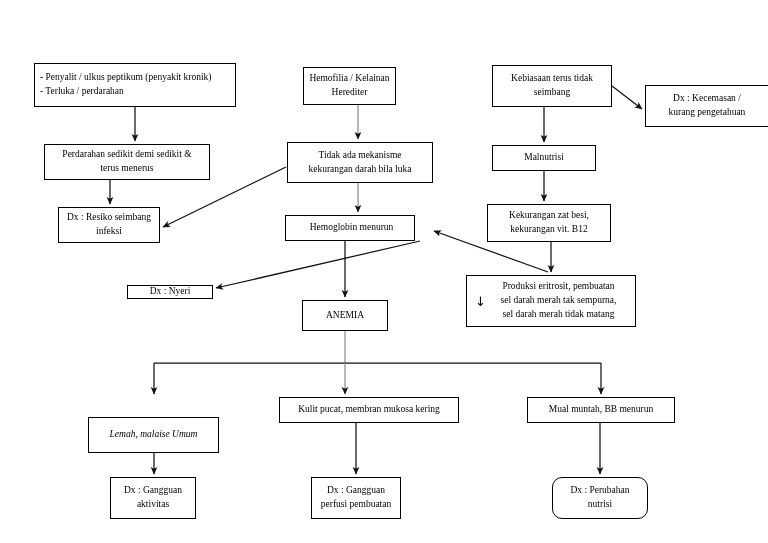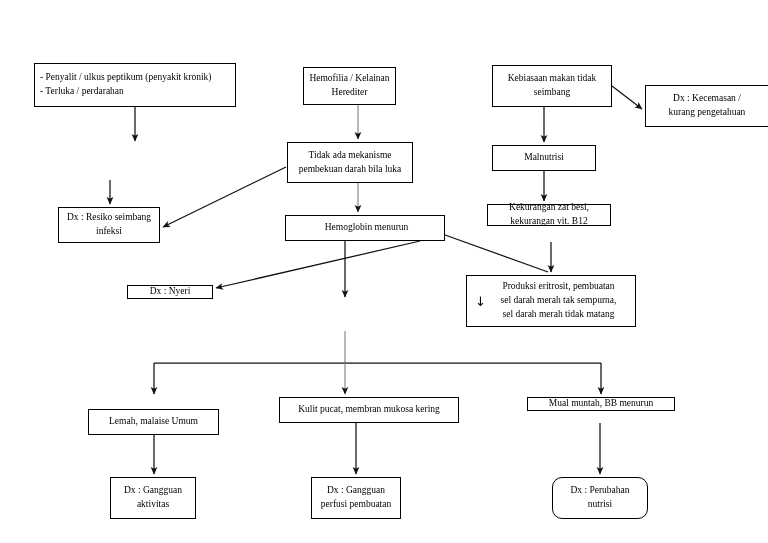--- a/index.html
+++ b/index.html
@@ -131,60 +131,66 @@
 
   <div class="node" style="left:303px; top:26px; width:93px; height:38px;">
     <span class="lines">
       <span class="ln">Hemofilia / Kelainan</span>
       <span class="ln">Herediter</span>
     </span>
   </div>
 
   <div class="node" style="left:492px; top:24px; width:120px; height:42px;">
     <span class="lines">
-      <span class="ln">Kebiasaan makan tidak</span>
+      <span class="ln">Kebiasaan terus tidak</span>
       <span class="ln">seimbang</span>
     </span>
   </div>
 
   <div class="node" style="left:645px; top:44px; width:124px; height:42px;">
     <span class="lines">
       <span class="ln">Dx : Kecemasan /</span>
       <span class="ln">kurang pengetahuan</span>
     </span>
   </div>
 
-
-  <div class="node" style="left:287px; top:101px; width:126px; height:41px;">
+  <div class="node" style="left:44px; top:103px; width:166px; height:36px;">
+    <span class="lines">
+      <span class="ln">Perdarahan sedikit demi sedikit &amp;</span>
+      <span class="ln">terus menerus</span>
+    </span>
+  </div>
+
+  <div class="node" style="left:287px; top:101px; width:146px; height:41px;">
     <span class="lines">
       <span class="ln">Tidak ada mekanisme</span>
-      <span class="ln">pembekuan darah bila luka</span>
+      <span class="ln">kekurangan darah bila luka</span>
     </span>
   </div>
 
   <div class="node" style="left:492px; top:104px; width:104px; height:26px;align-items:center;">
     <span class="lines">
       <span class="ln">Malnutrisi</span>
     </span>
   </div>
 
   <div class="node" style="left:58px; top:166px; width:102px; height:36px;">
     <span class="lines">
       <span class="ln">Dx : Resiko seimbang</span>
       <span class="ln">infeksi</span>
     </span>
   </div>
 
-  <div class="node" style="left:285px; top:174px; width:160px; height:26px;padding-left:8px;">
+  <div class="node" style="left:285px; top:174px; width:130px; height:26px;padding-left:8px;">
     <span class="lines">
       <span class="ln">Hemoglobin menurun</span>
     </span>
   </div>
 
-  <div class="node" style="left:487px; top:163px; width:124px; height:22px;">
+  <div class="node" style="left:487px; top:163px; width:124px; height:38px;">
     <span class="lines">
       <span class="ln">Kekurangan zat besi,</span>
       <span class="ln">kekurangan vit. B12</span>
     </span>
   </div>
 
   <div class="node" style="left:127px; top:244px; width:86px; height:14px;">
     <span class="lines">
       <span class="ln">Dx : Nyeri</span>
     </span>
@@ -192,34 +198,39 @@
 
   <div class="node with-marker" style="left:466px; top:234px; width:170px; height:52px;">
     <span class="downarrow-glyph">↓</span>
     <span class="lines" style="padding-left:14px;">
       <span class="ln">Produksi eritrosit, pembuatan</span>
       <span class="ln">sel darah merah tak sempurna,</span>
       <span class="ln">sel darah merah tidak matang</span>
     </span>
   </div>
 
-
-  <div class="node" style="left:88px; top:368px; width:131px; height:26px;">
+  <div class="node" style="left:302px; top:259px; width:86px; height:31px;">
+    <span class="lines">
+      <span class="ln">ANEMIA</span>
+    </span>
+  </div>
+
+  <div class="node" style="left:88px; top:376px; width:131px; height:36px;font-style:italic;">
     <span class="lines">
       <span class="ln">Lemah, malaise Umum</span>
     </span>
   </div>
 
   <div class="node" style="left:279px; top:356px; width:180px; height:26px;">
     <span class="lines">
       <span class="ln">Kulit pucat, membran mukosa kering</span>
     </span>
   </div>
 
-  <div class="node" style="left:527px; top:356px; width:148px; height:14px;">
+  <div class="node" style="left:527px; top:356px; width:148px; height:26px;">
     <span class="lines">
       <span class="ln">Mual muntah, BB menurun</span>
     </span>
   </div>
 
   <div class="node" style="left:110px; top:436px; width:86px; height:42px;">
     <span class="lines">
       <span class="ln">Dx : Gangguan</span>
       <span class="ln">aktivitas</span>
     </span>

